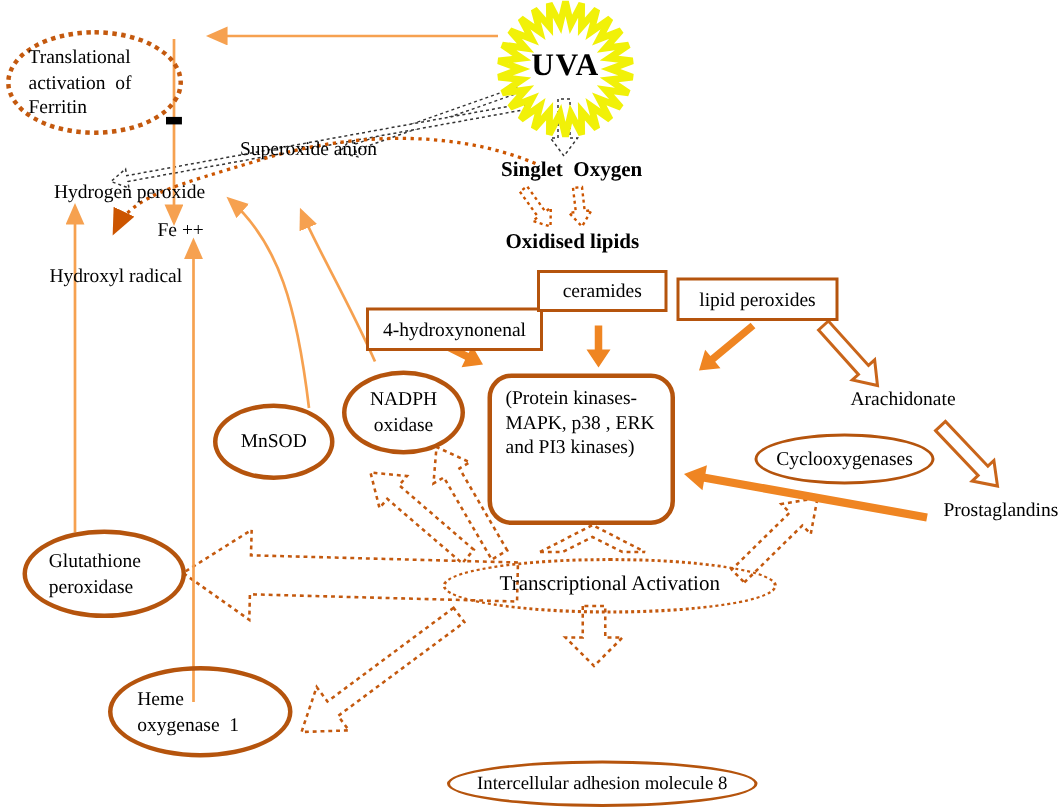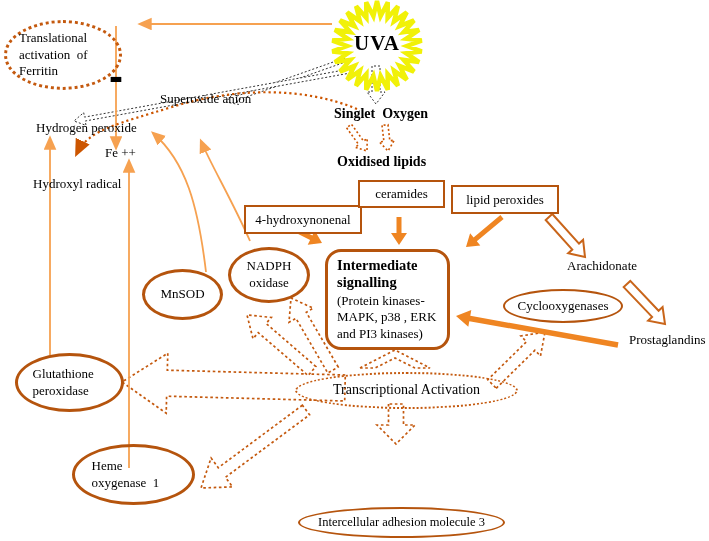--- a/index.html
+++ b/index.html
@@ -107,40 +107,39 @@
     <span>4-hydroxynonenal</span>
   </div>
   <div class="box" style="left:358px;top:180px;width:83px;height:24px;">
     <span>ceramides</span>
   </div>
   <div class="box" style="left:451px;top:185px;width:104px;height:25px;">
     <span>lipid peroxides</span>
   </div>
 
   <div class="is-box">
-    <div class="t">Intermediate signalling</div>
     <div>(Protein kinases- MAPK, p38 , ERK and PI3 kinases)</div>
   </div>
 
   <div class="ell" style="left:228px;top:247px;width:76px;height:50px;">
     <span class="etext" style="width:58px;">NADPH oxidase</span>
   </div>
   <div class="ell" style="left:142px;top:269px;width:75px;height:45px;">
     <span class="etext">MnSOD</span>
   </div>
   <div class="ell" style="left:503px;top:289px;width:116px;height:30px;border-width:2px;">
     <span class="etext">Cyclooxygenases</span>
   </div>
   <div class="ell left" style="left:15px;top:353px;width:103px;height:53px;">
     <span class="etext" style="width:74px;">Glutathione peroxidase</span>
   </div>
   <div class="ell left" style="left:72px;top:444px;width:117px;height:55px;">
     <span class="etext" style="width:84px;">Heme oxygenase  1</span>
   </div>
   <div class="ell" style="left:298px;top:507px;width:203px;height:27px;border-width:2px;font-size:12.5px;">
-    <span class="etext">Intercellular adhesion molecule 3</span>
+    <span class="etext">Intercellular adhesion molecule 8</span>
   </div>
 
   <div class="ell thin-dot" style="left:295px;top:372px;width:219px;height:33px;">
     <span class="etext">Transcriptional Activation</span>
   </div>
 
 </div>
 
 </body></html>

